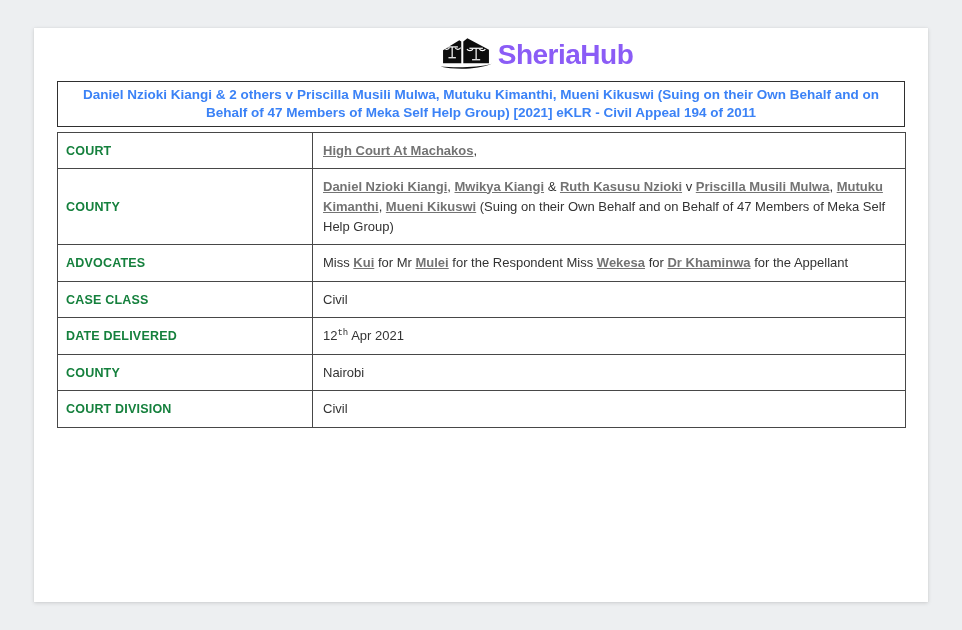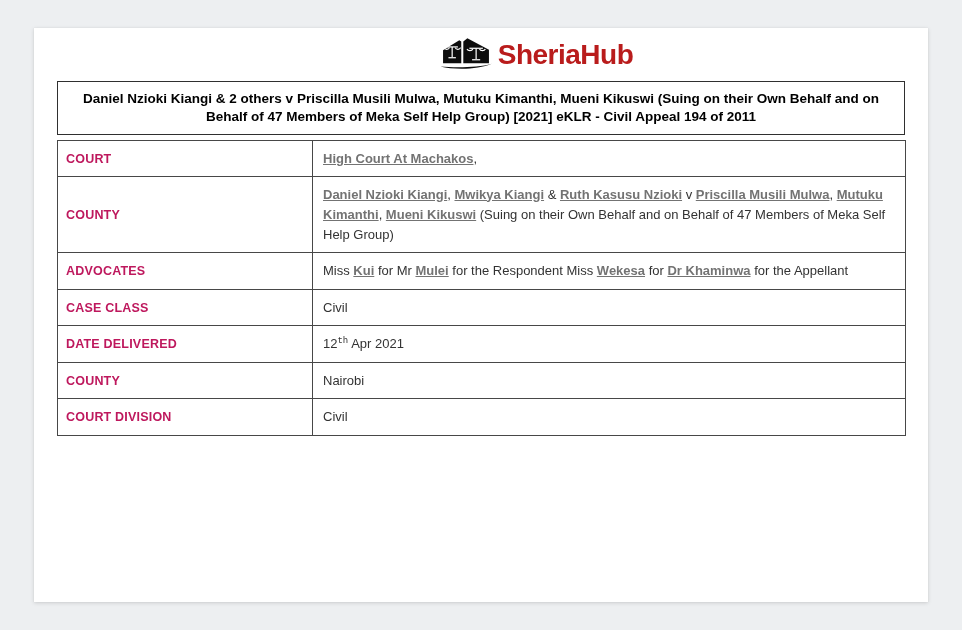--- a/index.html
+++ b/index.html
@@ -28,51 +28,51 @@
     align-items: center;
     gap: 5px;
     position: relative;
     left: 55px;
     cursor: pointer;
   }
   .logo-text {
     font-size: 28px;
     font-weight: 800;
     letter-spacing: -0.5px;
-    color: #b91c1c;
+    color: #8b5cf6;
   }
   .title-box {
     margin: 0 23px;
-    height: 54px;
+    height: 46px;
     border: 1px solid #2f2f2f;
     display: flex;
     align-items: center;
     justify-content: center;
     text-align: center;
     padding: 0 22px;
     font-size: 13.5px;
     line-height: 18px;
     font-weight: bold;
-    color: #000000;
+    color: #3b82f6;
   }
   table.details {
     margin: 5px 23px 0 23px;
     width: 848px;
     border-collapse: collapse;
     table-layout: fixed;
   }
   table.details td {
     border: 1px solid #474747;
     vertical-align: middle;
   }
   td.label-cell {
     padding-left: 8px;
     font-weight: bold;
     font-size: 12.5px;
-    color: #be185d;
+    color: #15803d;
     letter-spacing: 0.2px;
   }
   td.value-cell {
     padding: 6px 10px;
     font-size: 13px;
     line-height: 20px;
     color: #333;
   }
   .bold-val { font-weight: bold; color: #1a1a1a; }
   a.lnk {

